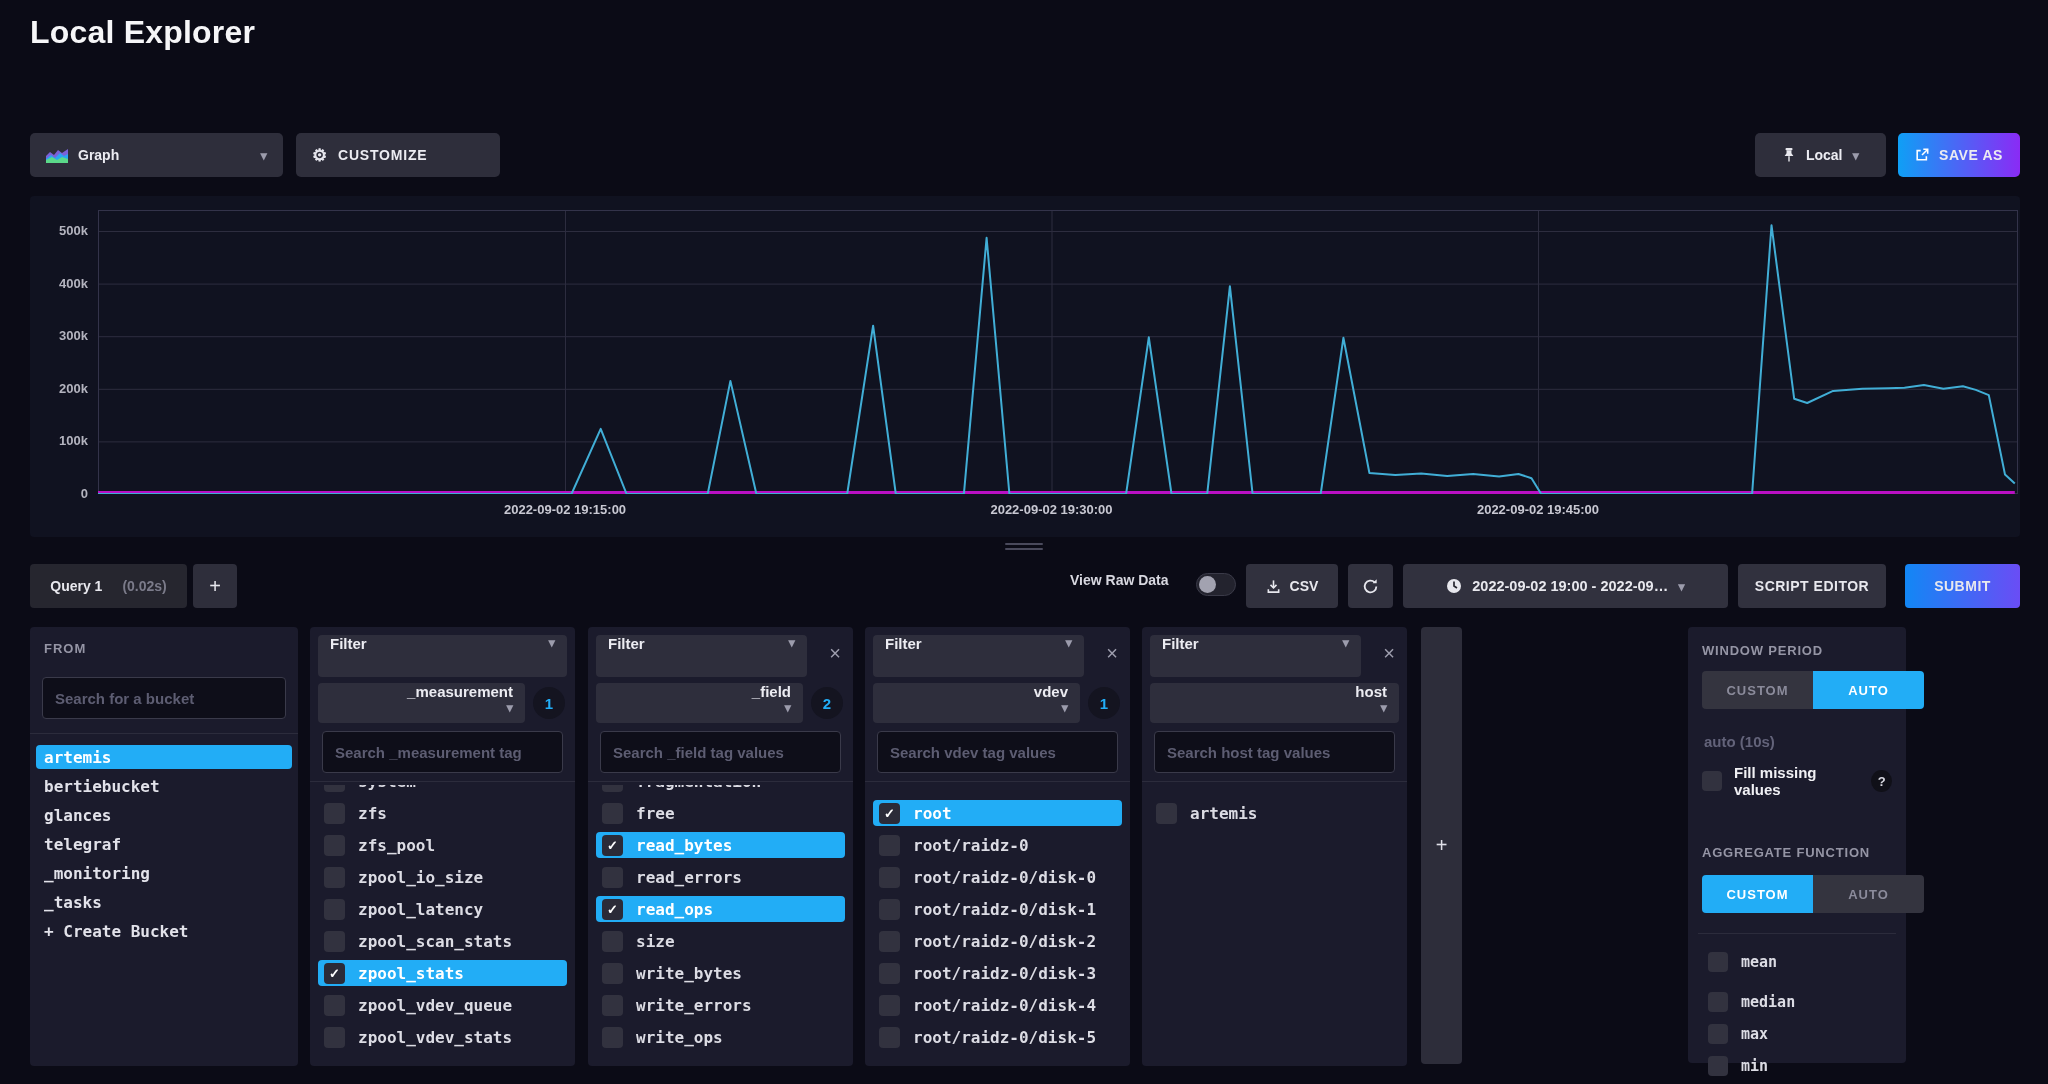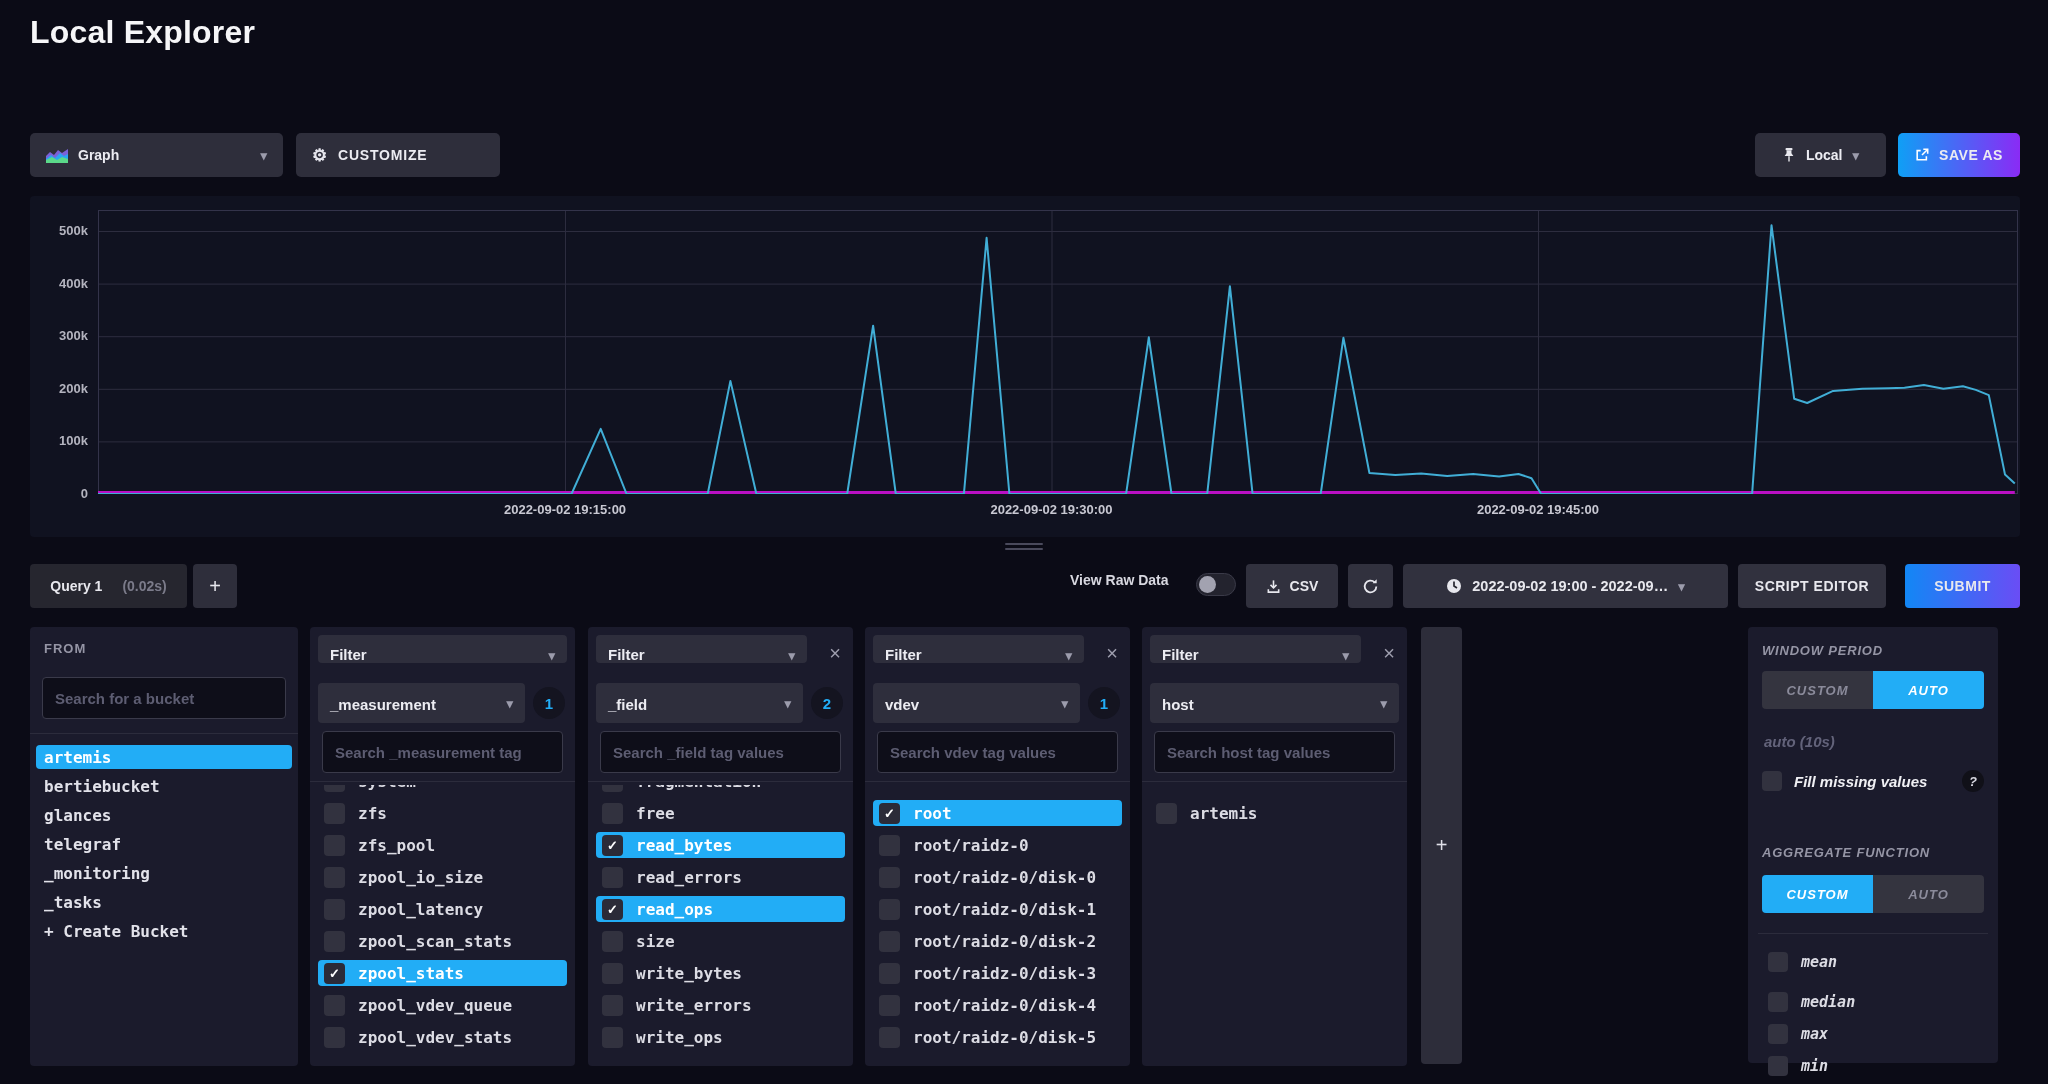--- a/index.html
+++ b/index.html
@@ -70,28 +70,28 @@
   .search-input::placeholder { color:#5d5d72; font-weight:600; }
   #from-card .search-input { top:50px; }
   .hline { position:absolute; left:0; right:0; height:1px; background:#2c2c3c; }
   #from-card .hline { top:106px; }
   #bucket-list { position:absolute; left:6px; right:6px; top:113px; bottom:8px; overflow:hidden; }
   .brow { height:24px; margin-top:5px; display:flex; align-items:center; padding:0 8px; border-radius:4px;
     font-family:"DejaVu Sans Mono",monospace; font-size:16px; font-weight:700; color:#e2e2ea; cursor:pointer; white-space:nowrap; }
   .brow.sel { background:#22adf6; color:#fff; }
 
   .filter-card { width:265px; }
-  .fhead { position:absolute; left:8px; top:8px; height:28px; background:#2e2e3c; border-radius:4px;
-    display:flex; align-items:flex-end; padding:0 12px; font-size:15px; font-weight:700; color:#ececf2; cursor:pointer; }
+  .fhead { position:absolute; left:8px; top:8px; height:42px; background:#2e2e3c; border-radius:4px;
+    display:flex; align-items:flex-start; padding:0 12px; font-size:15px; font-weight:700; color:#ececf2; cursor:pointer; }
   .fhead .caret { margin-left:auto; }
   .fhead.full { right:8px; }
   .fhead.short { right:46px; }
   .xbtn { position:absolute; right:12px; top:16px; font-size:20px; line-height:1; color:#9e9eae; cursor:pointer; font-weight:400; }
   .keysel { position:absolute; left:8px; top:56px; height:40px; background:#2e2e3c; border-radius:4px;
-    display:flex; align-items:flex-start; padding:13px 12px; font-size:15px; font-weight:700; color:#ececf2; cursor:pointer; }
+    display:flex; align-items:flex-end; padding:0 12px; font-size:15px; font-weight:700; color:#ececf2; cursor:pointer;flex-direction:column; }
   .keysel .caret { margin-left:auto; }
   .keysel.w-badge { width:207px; }
   .keysel.w-full { right:8px; }
   .badge { position:absolute; right:10px; top:60px; width:32px; height:32px; border-radius:50%;
     background:#141420; display:flex; align-items:center; justify-content:center;
     font-size:15px; font-weight:700; color:#22adf6; }
   .filter-card .search-input { top:104px; }
   .filter-card .hline { top:154px; }
   .tlist { position:absolute; left:8px; right:8px; top:158px; bottom:8px; overflow:hidden; }
   .clipwrap { height:9px; overflow:hidden; margin-bottom:6px; }
@@ -102,21 +102,21 @@
   .trow.sel { background:#22adf6; }
   .trow.sel .lbl { color:#fff; }
   .cb { width:21px; height:21px; border-radius:4px; background:#32323f; flex:0 0 auto;
     display:flex; align-items:center; justify-content:center; font-size:13px; font-weight:700; color:#fff; }
   .trow.sel .cb { background:#2b2b38; }
 
   #add-filter-col { left:1421px; top:627px; width:41px; height:437px; background:#2d2d3a; border-radius:4px;
     display:flex; align-items:center; justify-content:center; font-size:20px; color:#e0e0e8; cursor:pointer; }
 
   
-  #window-panel { left:1748px; width:250px; height:436px;font-style:italic; }
+  #window-panel { left:1688px; width:218px; height:436px; }
   .wp-title { position:absolute; left:14px; font-size:13px; font-weight:700; letter-spacing:.8px; color:#9595a5; }
   .seg { position:absolute; left:14px; width:222px; height:38px; display:flex; border-radius:4px; overflow:hidden; cursor:pointer; }
   .seg > div { flex:1; display:flex; align-items:center; justify-content:center;
     background:#34343f; color:#8b8b9b; font-size:13px; font-weight:700; letter-spacing:1px; }
   .seg > div.on { background:#22adf6; color:#fff; }
   #auto-hint { position:absolute; left:16px; top:106px; font-size:15px; font-weight:600; color:#63637a; }
   #fill-row { position:absolute; left:14px; right:14px; top:142px; height:24px; display:flex; align-items:center; gap:12px; cursor:pointer; }
   #fill-row .txt { font-size:15px; font-weight:600; color:#f0f0f4; }
   #fill-row .cb { width:20px; height:20px; }
   #help-badge { margin-left:auto; width:22px; height:22px; border-radius:50%; background:#101018;

